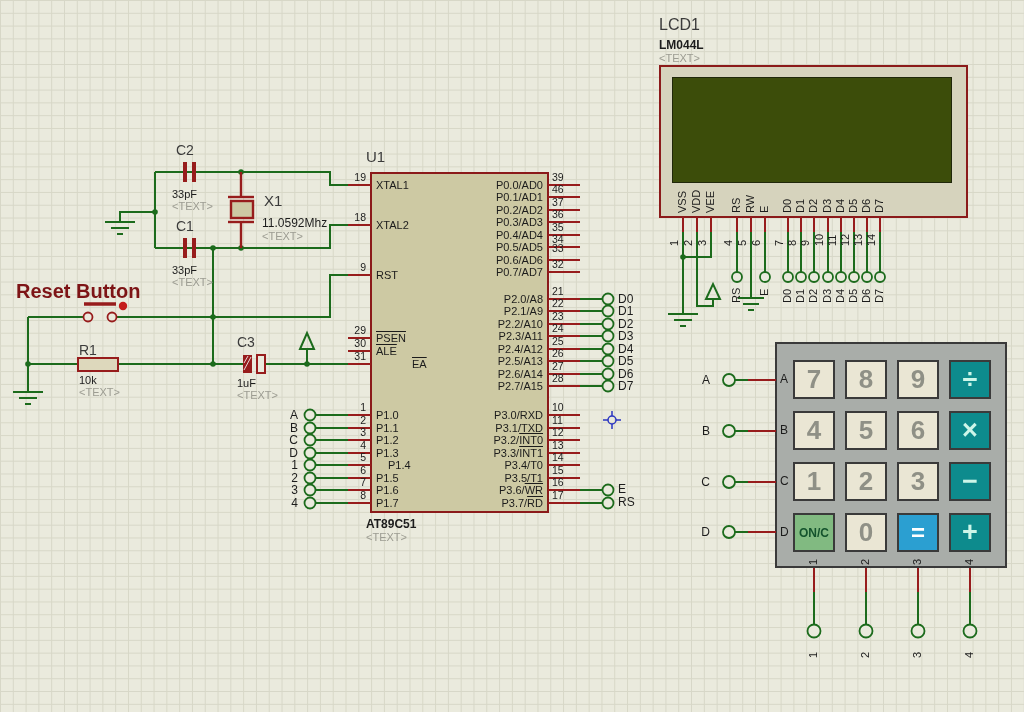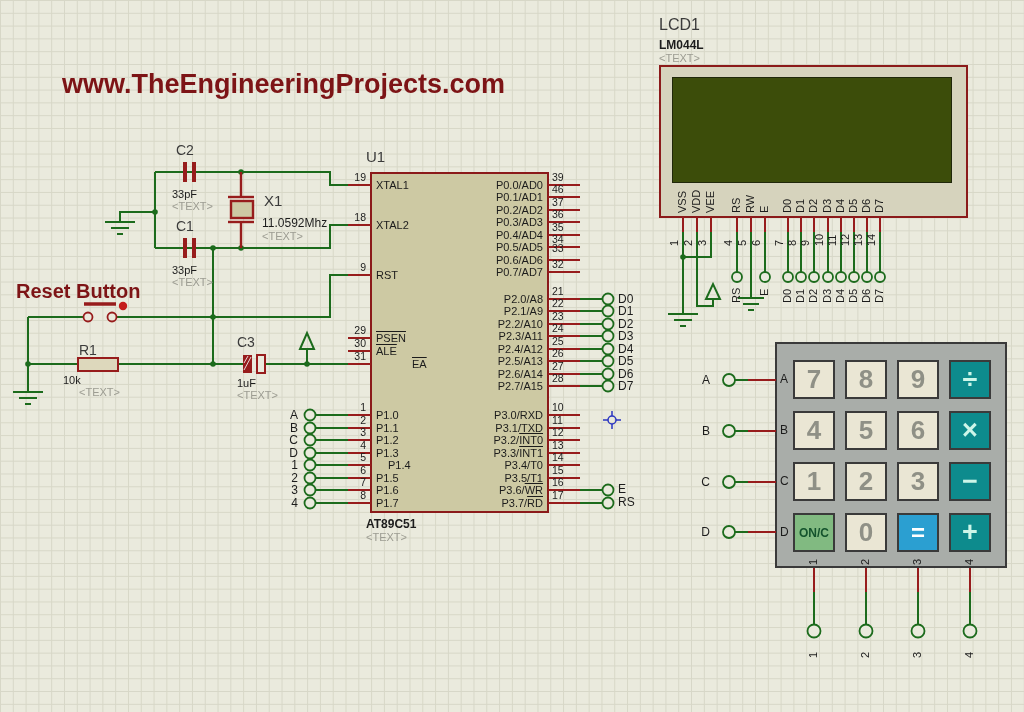--- a/index.html
+++ b/index.html
@@ -274,21 +274,20 @@
         <circle cx="918" cy="631" r="6.5"></circle>
         <circle cx="970" cy="631" r="6.5"></circle>
     </g>
 
     <g stroke="#2a35c0" stroke-width="1.5" fill="none">
       <circle cx="612" cy="420" r="4"></circle>
       <path d="M612 411 V416 M612 424 V429 M603 420 H608 M616 420 H621"></path>
     </g>
   </svg>
 
-  <div class="txt site-title" style="left:62px;top:69px;">www.TheEngineeringProjects.com</div>
 
   <div class="txt refdes" style="left:366px;top:148px;">U1</div>
   <div class="txt partname" style="left:366px;top:517px;">AT89C51</div>
   <div class="txt ph" style="left:366px;top:531px;">&lt;TEXT&gt;</div>
 
   <div class="pl pll" style="top:179px;"><span>XTAL1</span><span class="ov"></span></div>
   <div class="pl pll" style="top:219px;"><span>XTAL2</span><span class="ov"></span></div>
   <div class="pl pll" style="top:269px;"><span>RST</span><span class="ov"></span></div>
   <div class="pl pll" style="top:332px;"><span></span><span class="ov">PSEN</span></div>
   <div class="pl pll" style="top:345px;"><span></span><span class="ov">ALE</span></div>
@@ -372,21 +371,21 @@
   <div class="txt ph" style="left:172px;top:200px;">&lt;TEXT&gt;</div>
   <div class="txt refdes-sm" style="left:176px;top:218px;">C1</div>
   <div class="txt val" style="left:172px;top:264px;">33pF</div>
   <div class="txt ph" style="left:172px;top:276px;">&lt;TEXT&gt;</div>
   <div class="txt refdes" style="left:264px;top:192px;">X1</div>
   <div class="txt val" style="left:262px;top:216px;font-size:12px;">11.0592Mhz</div>
   <div class="txt ph" style="left:262px;top:230px;">&lt;TEXT&gt;</div>
 
   <div class="txt reset-head" style="left:16px;top:280px;">Reset Button</div>
   <div class="txt refdes-sm" style="left:79px;top:342px;">R1</div>
-  <div class="txt val" style="left:63px;top:374px;">10k</div>
+  <div class="txt val" style="left:79px;top:374px;">10k</div>
   <div class="txt ph" style="left:79px;top:386px;">&lt;TEXT&gt;</div>
   <div class="txt refdes-sm" style="left:237px;top:334px;">C3</div>
   <div class="txt val" style="left:237px;top:377px;">1uF</div>
   <div class="txt ph" style="left:237px;top:389px;">&lt;TEXT&gt;</div>
 
   <div class="tll" style="top:408px;">A</div>
   <div class="tll" style="top:421px;">B</div>
   <div class="tll" style="top:433px;">C</div>
   <div class="tll" style="top:446px;">D</div>
   <div class="tll" style="top:458px;">1</div>

